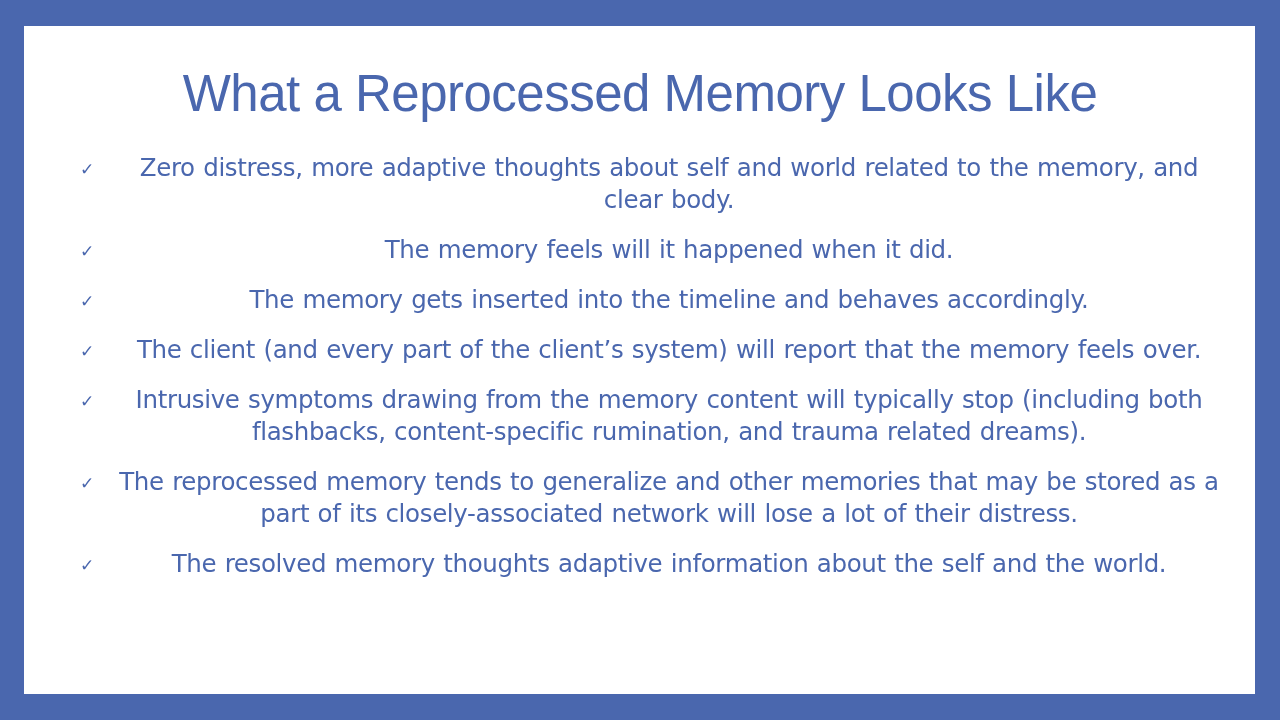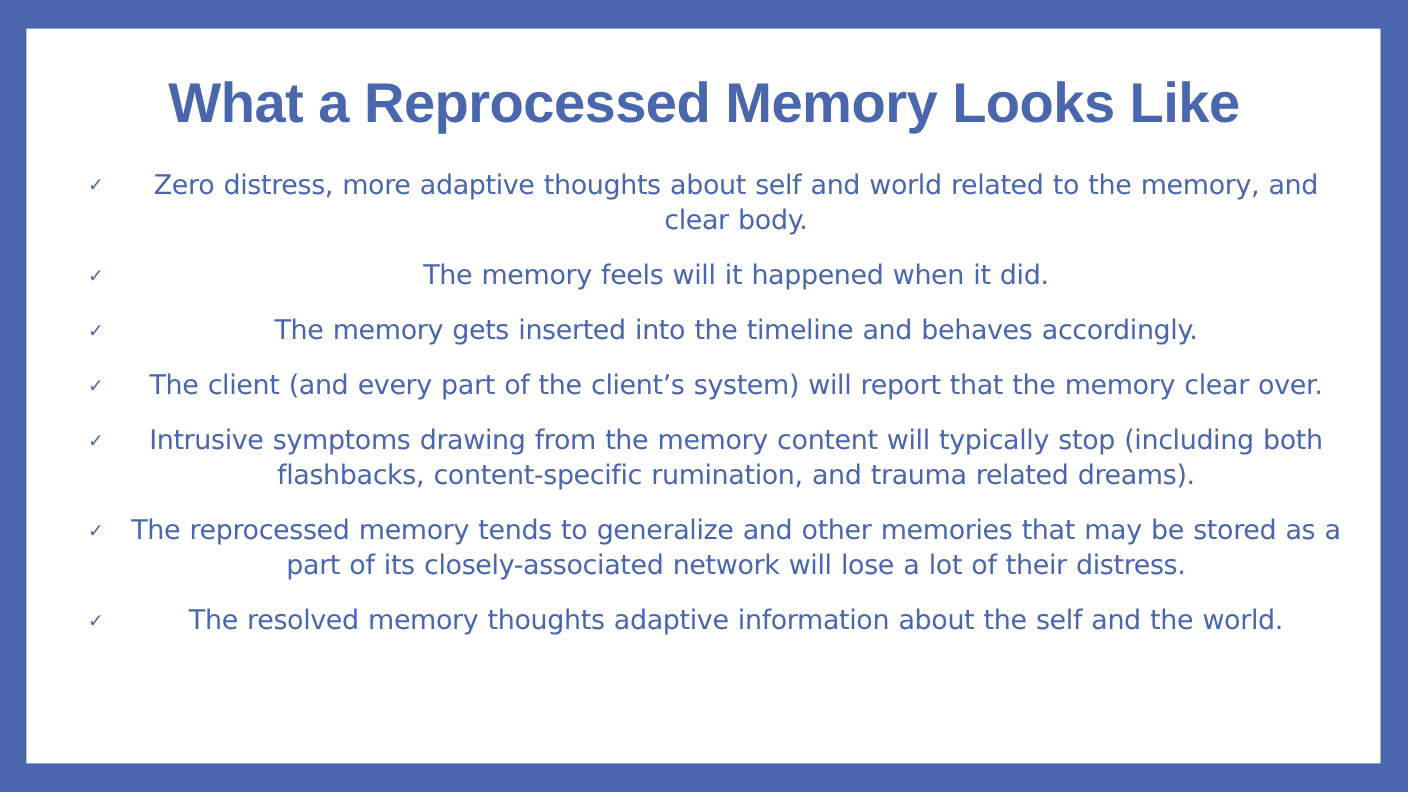--- a/index.html
+++ b/index.html
@@ -25,21 +25,21 @@
       background: #ffffff;
     }
     .slide-title {
       position: absolute;
       left: 0;
       top: 64px;
       width: 1280px;
       margin: 0;
       text-align: center;
       font-family: "Liberation Sans", sans-serif;
-      font-weight: bold;
+      font-weight: normal;
       font-size: 51px;
       line-height: 60px;
       letter-spacing: -0.5px;
       color: #4a67ae;
     }
     .bullet-list {
       position: absolute;
       left: 78px;
       top: 152px;
       width: 1150px;
@@ -88,21 +88,21 @@
     <li class="bullet-item">
       <span class="check-icon">✓</span>
       <span class="bullet-text">The memory feels will it happened when it did.</span>
     </li>
     <li class="bullet-item">
       <span class="check-icon">✓</span>
       <span class="bullet-text">The memory gets inserted into the timeline and behaves accordingly.</span>
     </li>
     <li class="bullet-item">
       <span class="check-icon">✓</span>
-      <span class="bullet-text">The client (and every part of the client’s system) will report that the memory clear over.</span>
+      <span class="bullet-text">The client (and every part of the client’s system) will report that the memory feels over.</span>
     </li>
     <li class="bullet-item">
       <span class="check-icon">✓</span>
       <span class="bullet-text">Intrusive symptoms drawing from the memory content will typically stop (including both flashbacks, content-specific rumination, and trauma related dreams).</span>
     </li>
     <li class="bullet-item">
       <span class="check-icon">✓</span>
       <span class="bullet-text">The reprocessed memory tends to generalize and other memories that may be stored as a part of its closely-associated network will lose a lot of their distress.</span>
     </li>
     <li class="bullet-item">

